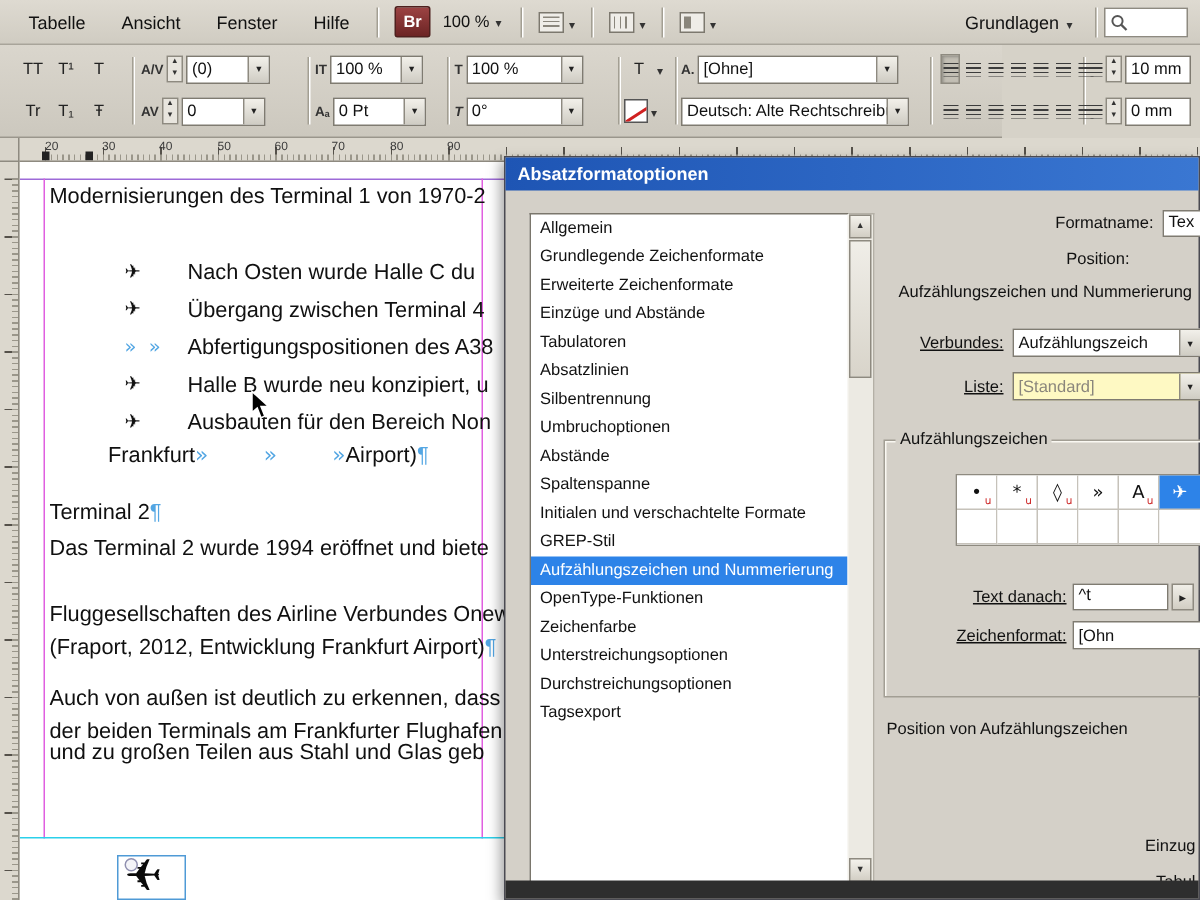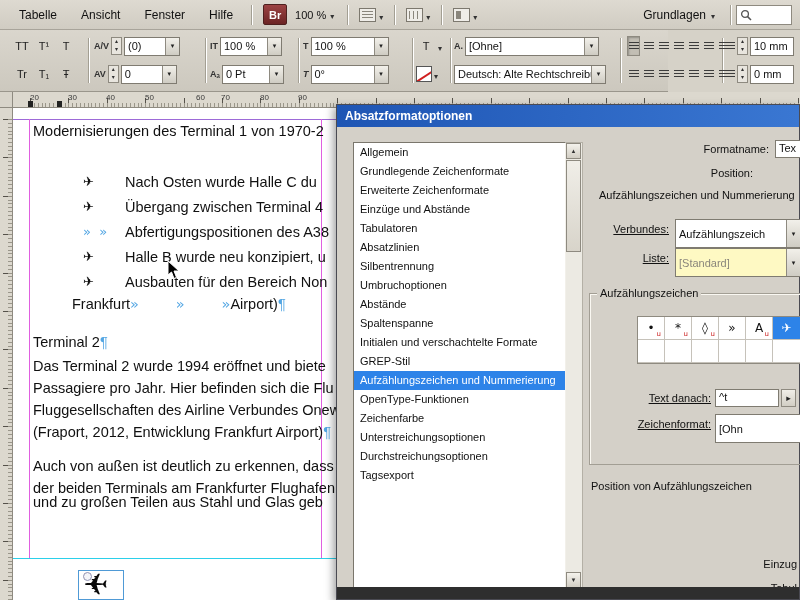--- a/index.html
+++ b/index.html
@@ -86,21 +86,21 @@
   .litem{height:19px;line-height:19px;font-size:11px;padding-left:6px;white-space:nowrap;overflow:hidden}
   .litem.sel{background:#2d83e8;color:#fff}
   .sbar{position:absolute;left:229px;top:15px;width:17px;height:447px;background:#eceae3;border:1px solid #b4b0a6;border-left:none}
   .sbtn{position:absolute;left:0;width:15px;height:16px;background:linear-gradient(#f4f2ec,#d2cec4);border:1px solid #8e8a80;display:flex;align-items:center;justify-content:center}
   .sbtn.up::after{content:"▲";font-size:6px;color:#333}
   .sbtn.dn::after{content:"▼";font-size:6px;color:#333}
   .sbtn.dn{bottom:0}
   .sthumb{position:absolute;left:0;top:17px;width:15px;height:92px;background:linear-gradient(#f0eee8,#d8d4ca);border:1px solid #8e8a80}
   .rlabel{position:absolute;font-size:11px;white-space:nowrap}
   .rlabel.link{text-decoration:underline}
-  .dcombo{position:absolute;height:29px;background:#fff;border:1px solid #7f7b71;display:flex;align-items:center;overflow:hidden}
+  .dcombo{position:absolute;height:19px;background:#fff;border:1px solid #7f7b71;display:flex;align-items:center;overflow:hidden}
   .dcombo .val{flex:1;font-size:11px;padding:0 3px;white-space:nowrap;overflow:hidden}
   .dcombo .cbtn{width:14px;height:100%;background:linear-gradient(#f2f0ea,#cfccc3);border-left:1px solid #8e8a80;display:flex;align-items:center;justify-content:center;flex:0 0 14px}
   .dcombo .cbtn::after{content:"▾";font-size:7px;color:#222}
   .dcombo.disabled{background:#fef9c3}
   .dcombo.disabled .val{color:#8a867c}
   .dinput{position:absolute;height:18px;background:#fff;border:1px solid #7f7b71;font-size:11px;padding:1px 3px;overflow:hidden;white-space:nowrap}
   .flyout{position:absolute;width:15px;height:18px;background:linear-gradient(#f0eee8,#d2cec4);border:1px solid #8e8a80;display:flex;align-items:center;justify-content:center}
   .flyout::after{content:"▸";font-size:9px;color:#222}
   .groupbox{position:absolute;left:252px;top:166px;width:212px;height:172px;border:1px solid #a29e94;box-shadow:inset 1px 1px 0 #faf8f2}
   .gb-label{position:absolute;left:260px;top:160px;font-size:11px;background:#d4d0c8;padding:0 3px;z-index:2}
@@ -322,21 +322,21 @@
     </div>
   </div>
 
   <div id="corner"></div>
   <div id="hruler">
     <div class="ticks"></div>
     <span class="hnum" style="left:17px">20</span>
     <span class="hnum" style="left:55px">30</span>
     <span class="hnum" style="left:93px">40</span>
     <span class="hnum" style="left:132px">50</span>
-    <span class="hnum" style="left:183px">60</span>
+    <span class="hnum" style="left:170px">60</span>
     <span class="hnum" style="left:208px">70</span>
     <span class="hnum" style="left:247px">80</span>
     <span class="hnum" style="left:285px">90</span>
     <span class="rmark" style="left:15px"></span>
     <span class="rmark" style="left:44px"></span>
   </div>
   <div id="vruler">
     <div class="ticks"></div>
   </div>
 
@@ -371,21 +371,20 @@
 
     <div class="docline" style="top:186px;left:59px">
       <span>Frankfurt</span><span class="tabs hidden-char">»        »        »</span><span>Airport)</span><span class="hidden-char">¶</span>
     </div>
 
     <div class="docline" style="top:224px">
       <span class="u">Terminal 2</span><span class="hidden-char">¶</span>
     </div>
 
     <div class="docline" style="top:248px">Das Terminal 2 wurde 1994 eröffnet und biete</div>
-    <div class="docline" style="top:270px">Passagiere pro Jahr. Hier befinden sich die Flu</div>
     <div class="docline" style="top:292px">
       <span>Fluggesellschaften des Airline Verbundes </span><span class="u">Onew</span>
     </div>
     <div class="docline" style="top:314px">
       <span>(Fraport, 2012, Entwicklung Frankfurt Airport)</span><span class="hidden-char">¶</span>
     </div>
 
     <div class="docline" style="top:348px">Auch von außen ist deutlich zu erkennen, dass</div>
     <div class="docline" style="top:370px">der beiden Terminals am Frankfurter Flughafen</div>
     <div class="docline" style="top:384px">und zu großen Teilen aus Stahl und Glas geb</div>

